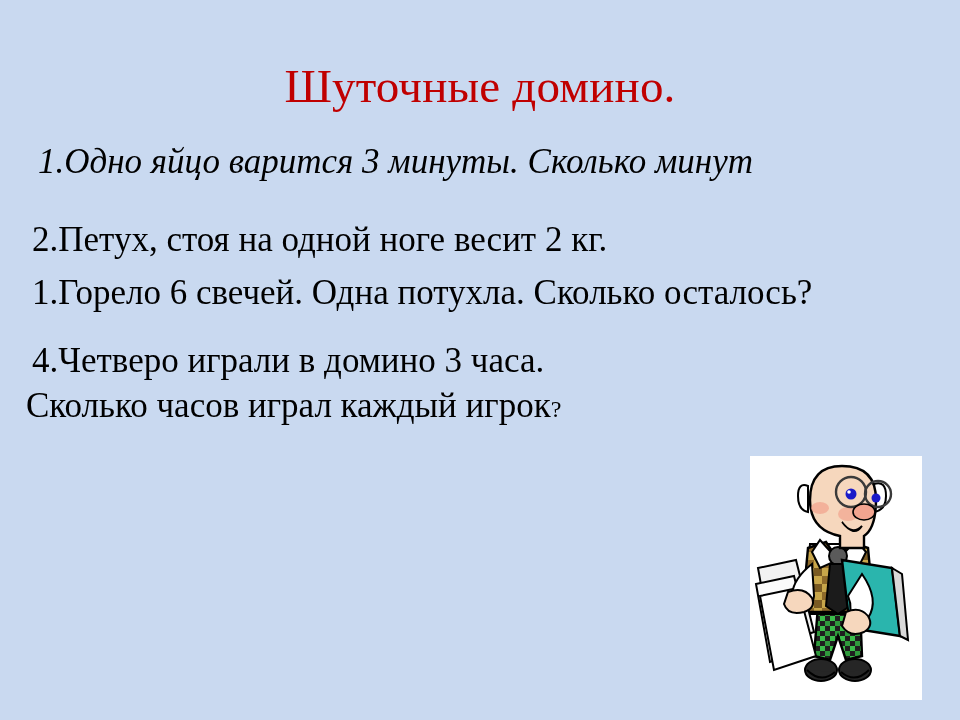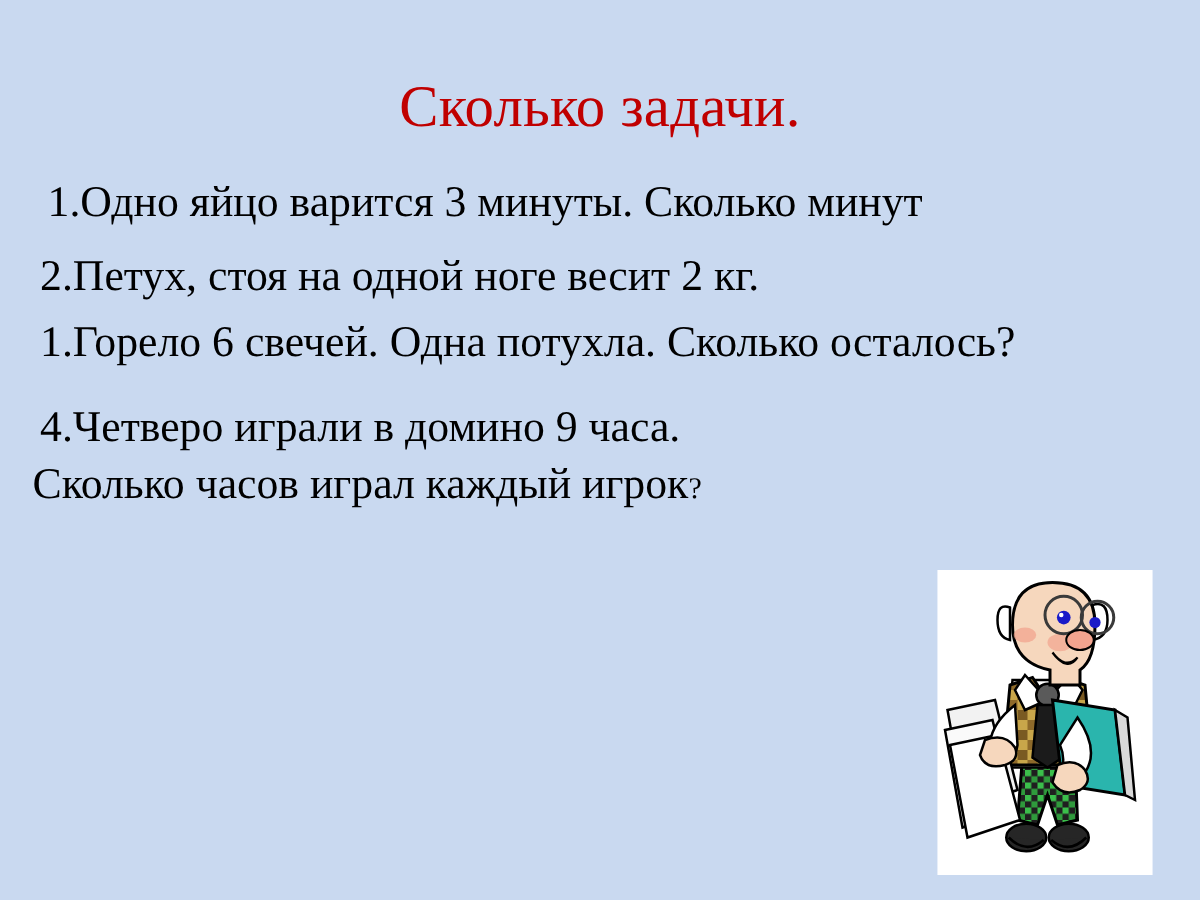--- a/index.html
+++ b/index.html
@@ -48,22 +48,23 @@
 
   .task {
     font-size: 35px;
     line-height: 1.28;
     color: #000000;
     margin: 0;
   }
 
   .task-1 {
     text-indent: 12px;
-    margin-bottom: 14px;
+    margin-bottom: 33px;
     padding-right: 16px;
+    font-style: italic;
   }
 
   .task-2 {
     text-indent: 6px;
     margin-bottom: 8px;
     padding-right: 120px;
   }
 
   .task-3 {
     text-indent: 6px;
@@ -101,38 +102,38 @@
     display: block;
     width: 172px;
     height: 244px;
   }
 </style>
 </head>
 <body style="background: rgb(201, 217, 240);">
 
 <div id="slide" style="background: rgb(201, 217, 240);">
 
-  <div id="slide-title" style="color: rgb(192, 0, 0);">Сколько задачи.</div>
+  <div id="slide-title" style="color: rgb(192, 0, 0);">Шуточные домино.</div>
 
   <div id="content">
 
     <p class="task task-1">
       <span>1.Одно яйцо варится 3 минуты. Сколько минут</span><br>
     </p>
 
     <p class="task task-2">
       <span>2.Петух, стоя на одной ноге весит 2 кг.</span><br>
     </p>
 
     <p class="task task-3">
       <span>1.Горело 6 свечей. Одна потухла. Сколько осталось?</span>
     </p>
 
     <p class="task task-4">
-      <span>4.Четверо играли в домино 9 часа.</span><br>
+      <span>4.Четверо играли в домино 3 часа.</span><br>
       <span>Сколько часов играл каждый игрок</span><span class="small-q">?</span>
     </p>
 
   </div>
 
   <div id="clipart">
     <svg viewBox="0 0 172 244" xmlns="http://www.w3.org/2000/svg">
       <defs>
         <pattern id="vestCheck" width="16" height="16" patternUnits="userSpaceOnUse">
           <rect width="16" height="16" fill="#c8a64a"></rect>

